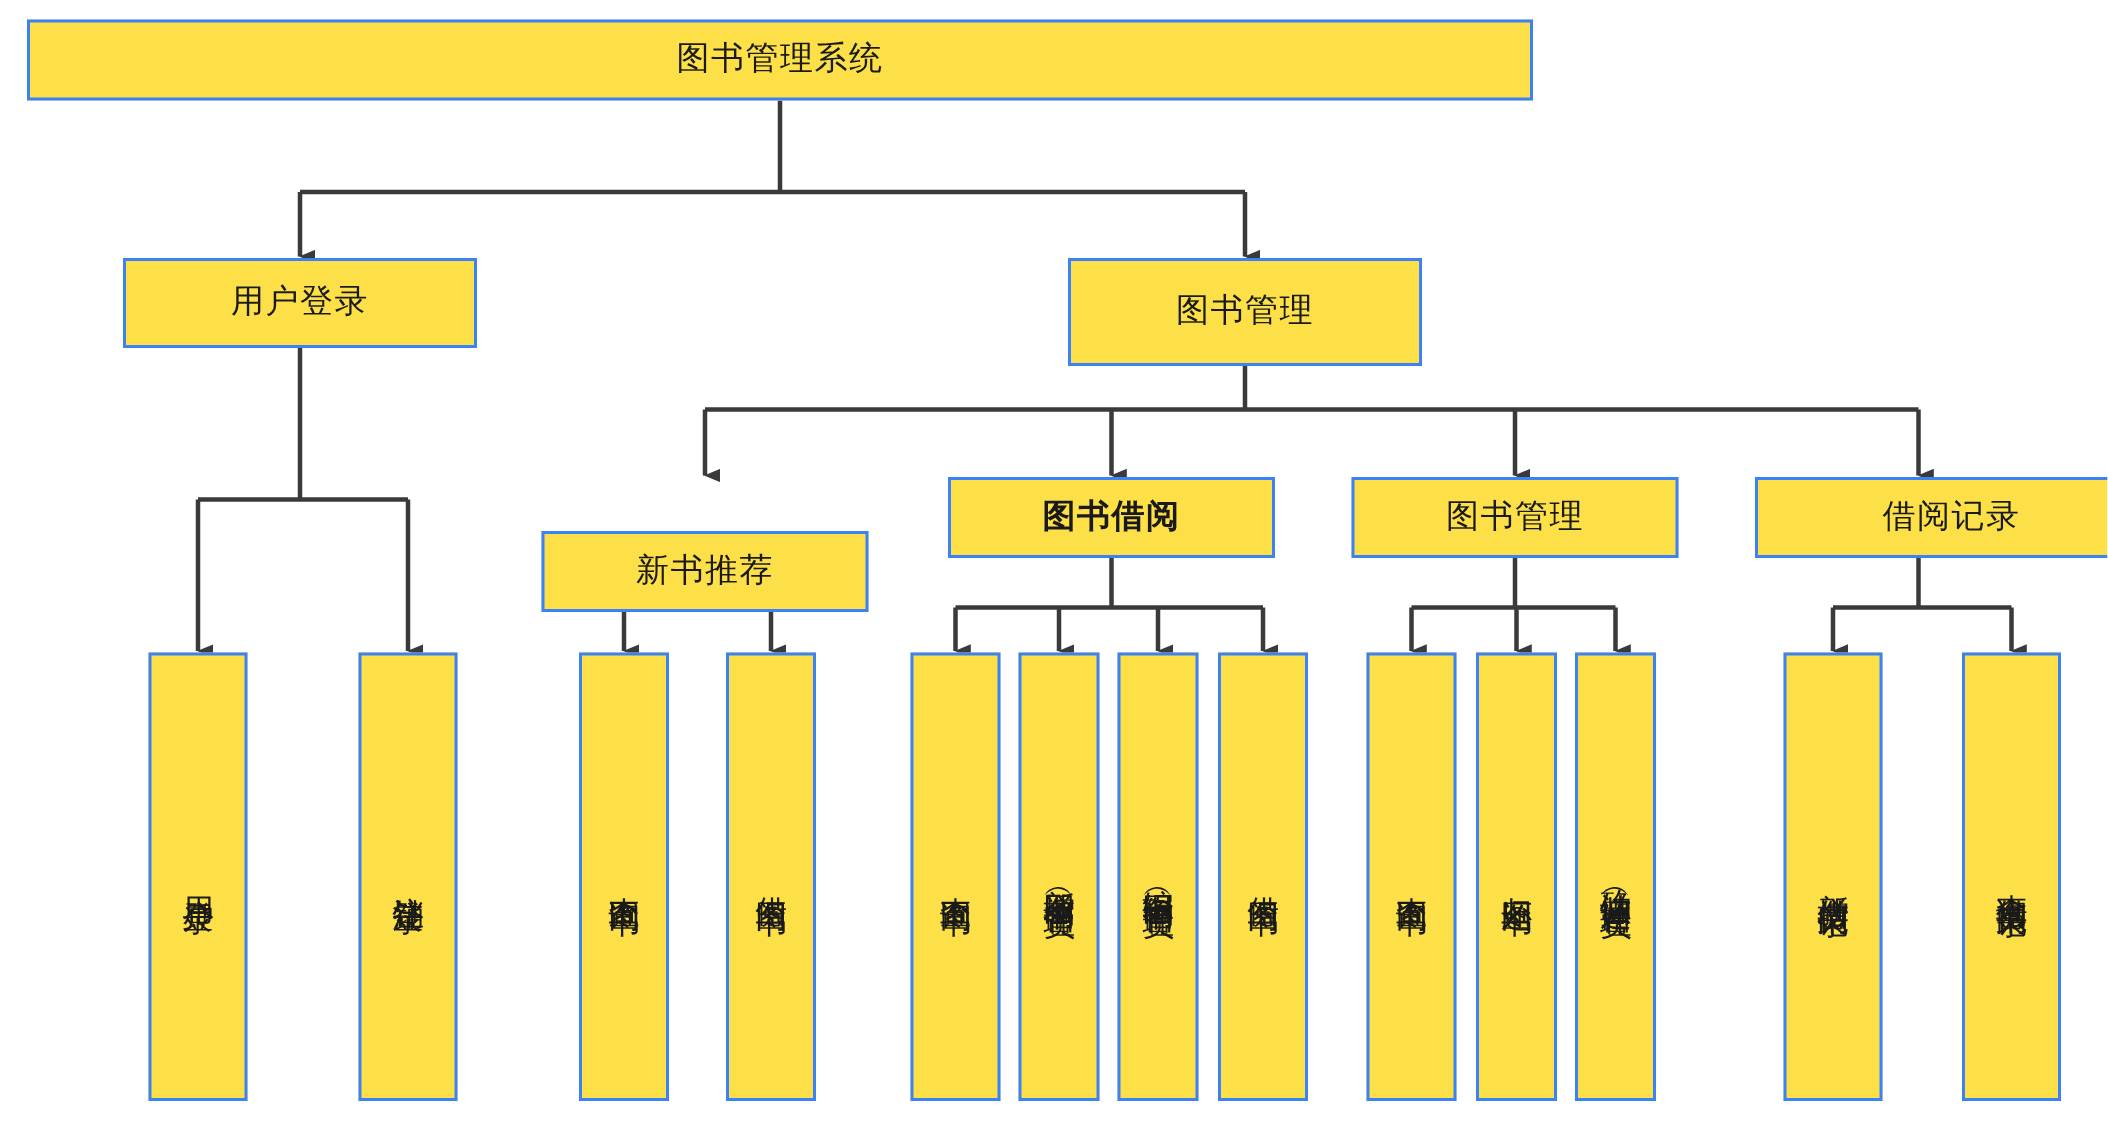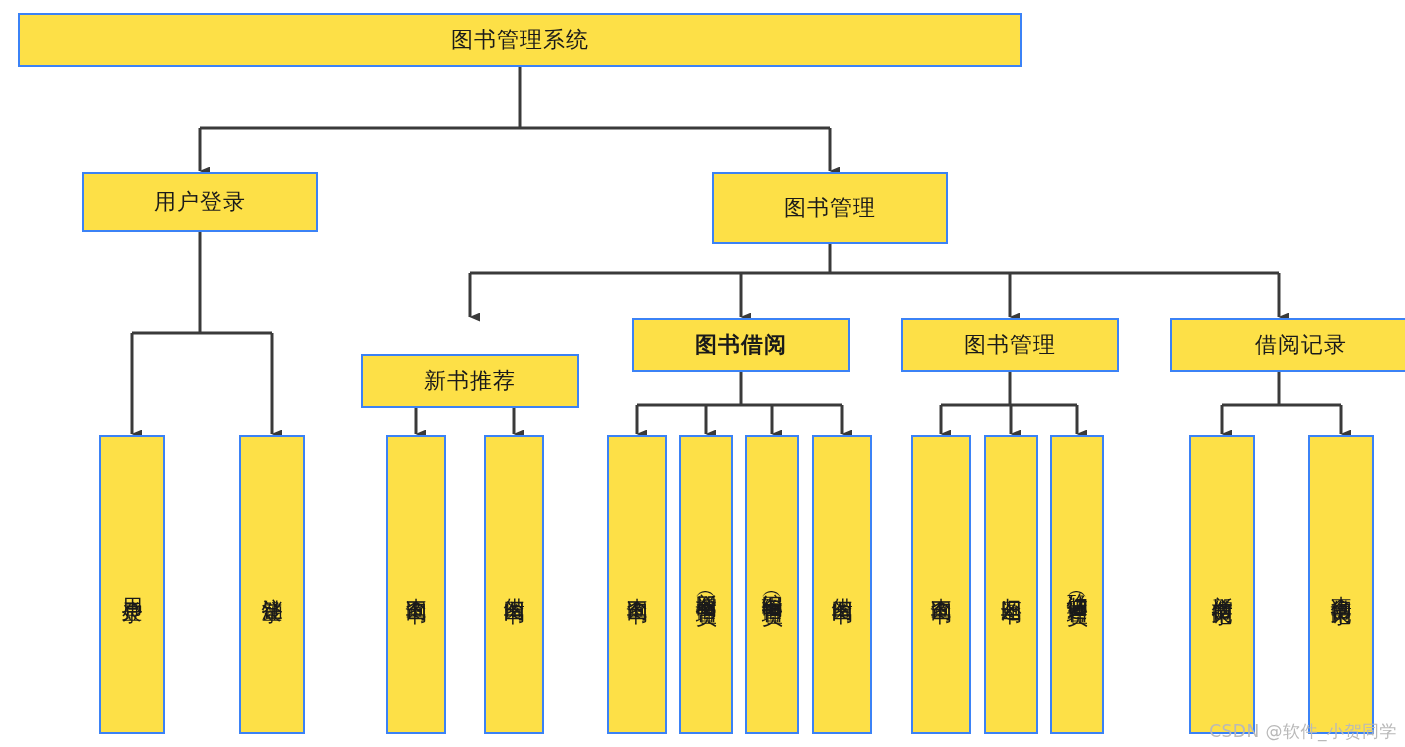--- a/index.html
+++ b/index.html
@@ -174,14 +174,13 @@
         <span class="label">确认归还（管理员）</span>
       </div>
       <div class="node vert" style="left: 1189px; top: 435px; width: 66px; height: 299px;">
         <span class="label">新增借阅记录</span>
       </div>
       <div class="node vert" style="left: 1308px; top: 435px; width: 66px; height: 299px;">
         <span class="label">查询借阅记录</span>
       </div>
     </div>
 
-  <div id="watermark">CSDN @软件_小贺同学</div>
 </div>
 
 </body></html>

